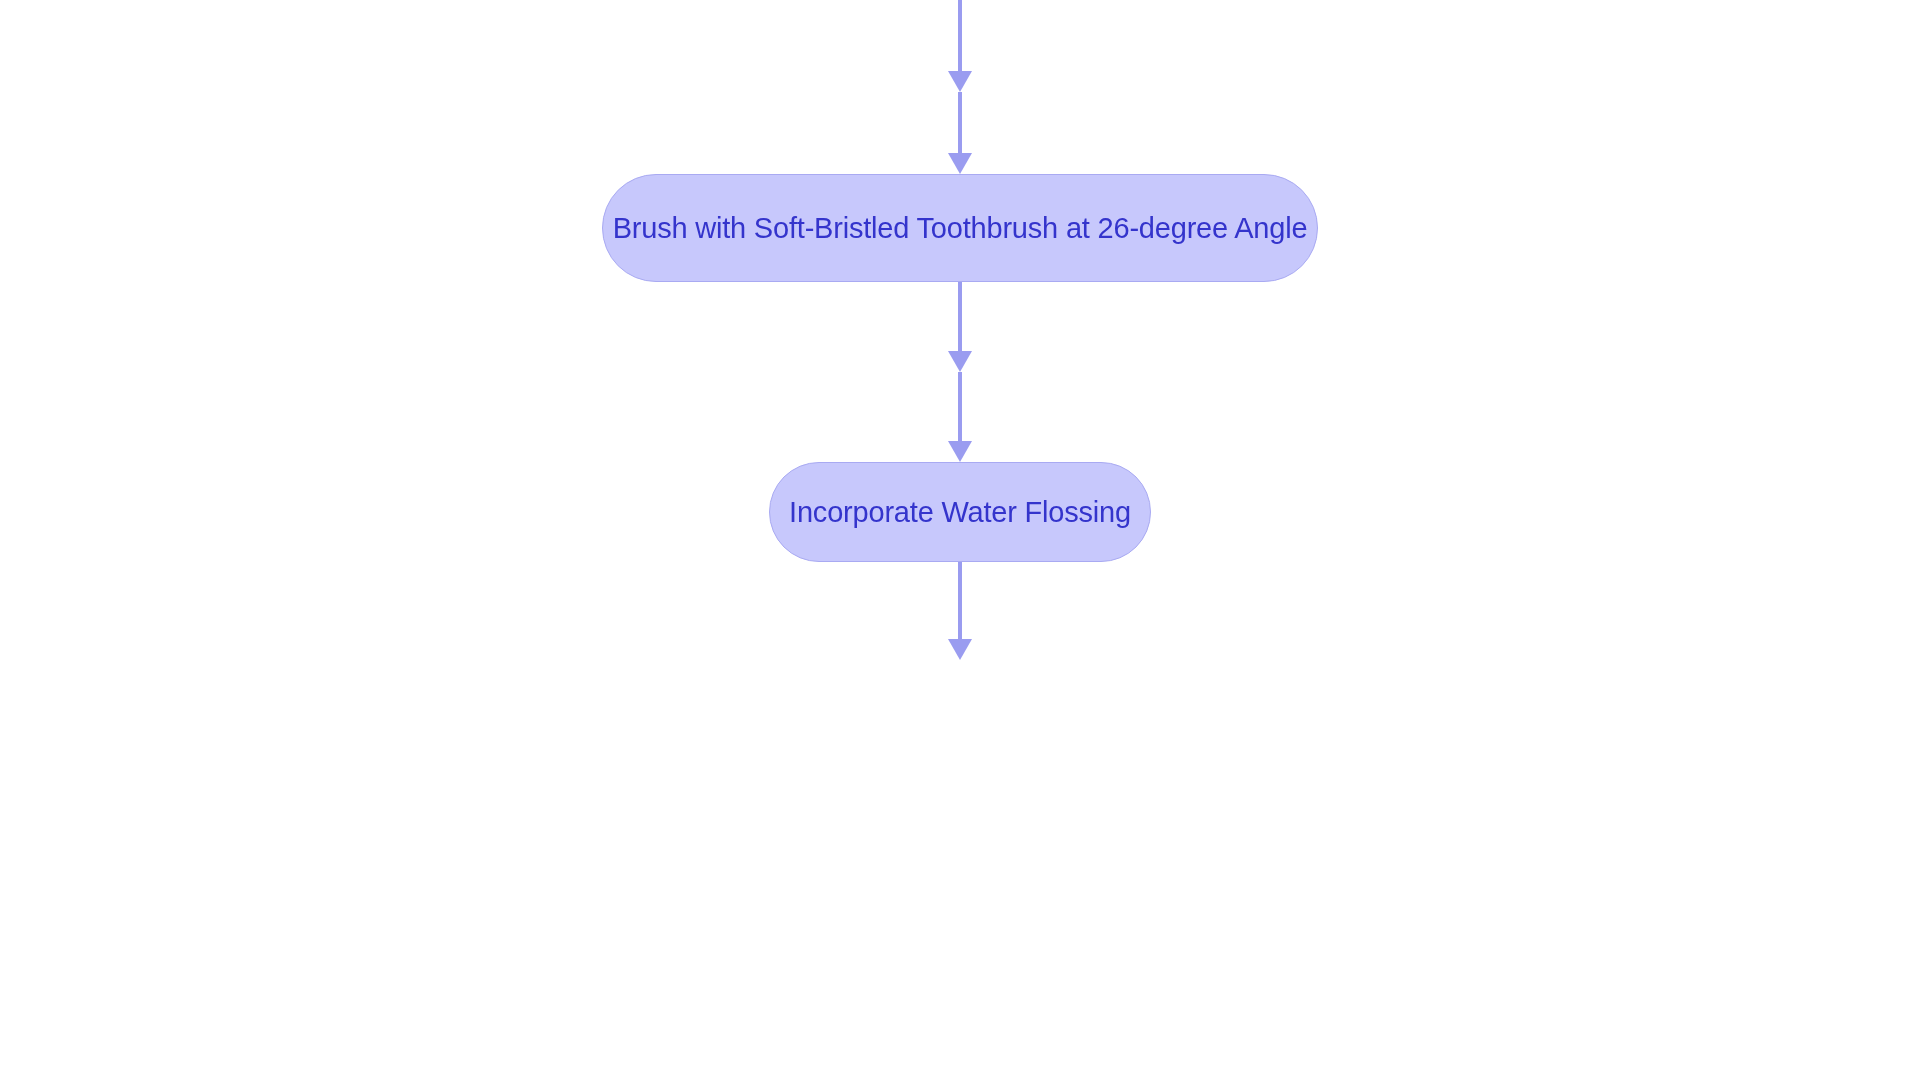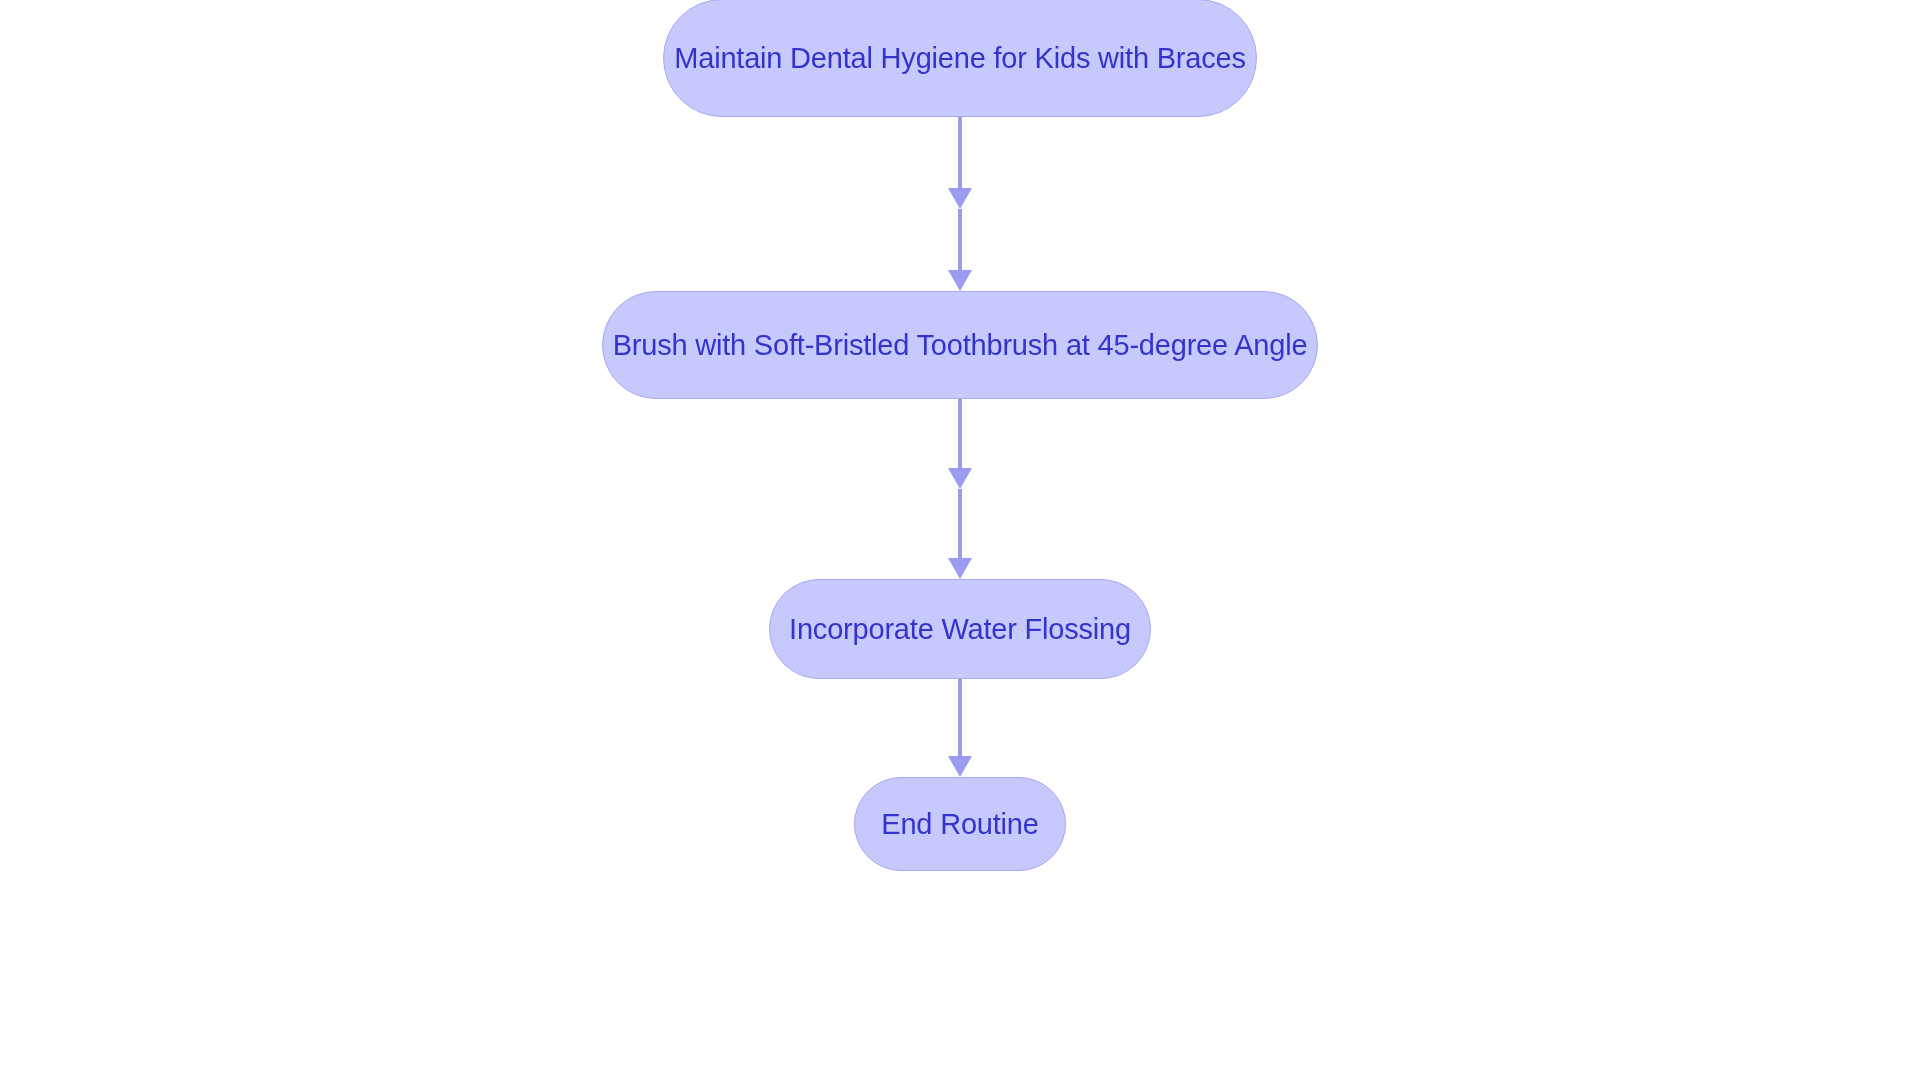--- a/index.html
+++ b/index.html
@@ -91,37 +91,34 @@
   .conn-2 { height: 90px; }
   .conn-3 { height: 90px; }
   .conn-4 { height: 98px; }
 </style>
 </head>
 <body>
 
 <div id="flow-canvas">
   <div class="flow-column">
 
-    <div class="node node-0">
-      <span class="node-label">Maintain Dental Hygiene for Kids with Braces</span>
-    </div>
 
     <div class="connector conn-0">
       <div class="stem"></div>
       <div class="head"></div>
     </div>
 
 
     <div class="connector conn-1">
       <div class="stem"></div>
       <div class="head"></div>
     </div>
 
     <div class="node node-2">
-      <span class="node-label">Brush with Soft-Bristled Toothbrush at 45-degree Angle</span>
+      <span class="node-label">Brush with Soft-Bristled Toothbrush at 26-degree Angle</span>
     </div>
 
     <div class="connector conn-2">
       <div class="stem"></div>
       <div class="head"></div>
     </div>
 
 
     <div class="connector conn-3">
       <div class="stem"></div>
@@ -130,18 +127,15 @@
 
     <div class="node node-4">
       <span class="node-label">Incorporate Water Flossing</span>
     </div>
 
     <div class="connector conn-4">
       <div class="stem"></div>
       <div class="head"></div>
     </div>
 
-    <div class="node node-5">
-      <span class="node-label">End Routine</span>
-    </div>
 
   </div>
 </div>
 
 </body></html>

